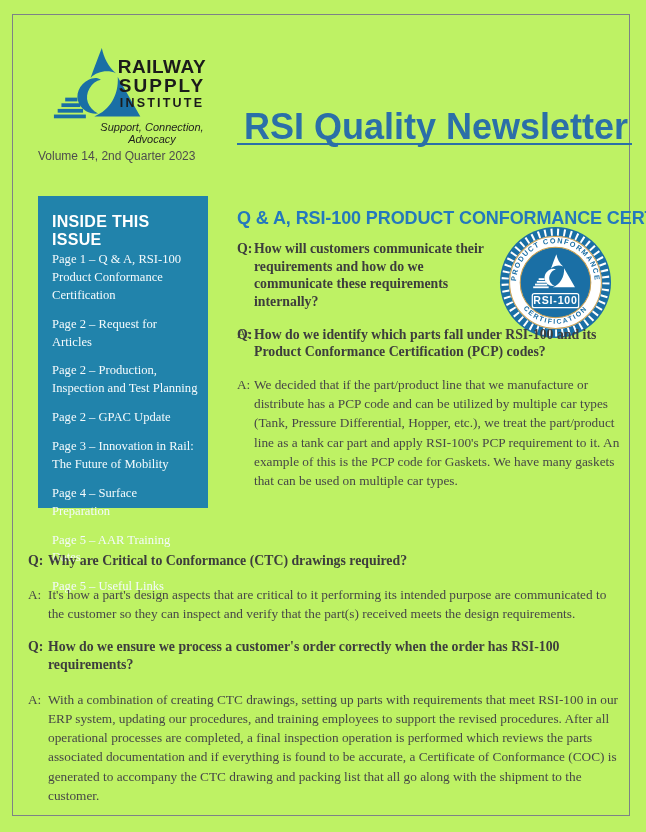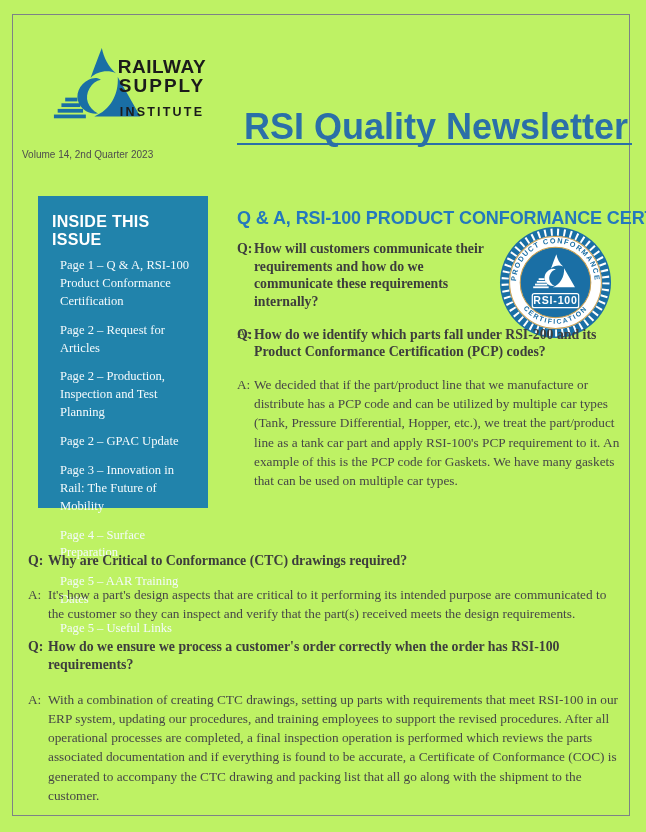--- a/index.html
+++ b/index.html
@@ -12,44 +12,44 @@
     border:1px solid #7d8287;pointer-events:none;
   }
   
   .logo-svg{position:absolute;left:52px;top:46px;width:94px;height:77px;}
   .logo-text{
     position:absolute;left:106px;top:57px;width:112px;text-align:center;
     font-family:"Liberation Sans",sans-serif;font-weight:bold;color:#1b1b1b;line-height:1.02;
   }
   .logo-text .lt1{font-size:19px;letter-spacing:0.5px;}
   .logo-text .lt2{font-size:19px;letter-spacing:2px;}
-  .logo-text .lt3{font-size:12.5px;letter-spacing:2.2px;margin-top:10px;}
+  .logo-text .lt3{font-size:12.5px;letter-spacing:2.2px;margin-top:1px;}
   .tagline{
     position:absolute;left:82px;top:121px;width:140px;text-align:center;
     font-family:"Liberation Sans",sans-serif;font-style:italic;font-size:11px;color:#1e1e1e;
   }
   .volume-line{
-    position:absolute;left:22px;top:149px;
-    font-family:"Liberation Sans",sans-serif;font-size:10px;color:#4d4d4d;
+    position:absolute;left:38px;top:149px;
+    font-family:"Liberation Sans",sans-serif;font-size:12px;color:#4d4d4d;
   }
   .newsletter-title{
     position:absolute;left:236px;top:98px;margin:8px;white-space:nowrap;
     font-family:"Liberation Sans",sans-serif;font-weight:bold;font-size:36px;color:#2b6fa8;
   }
   .title-rule{position:absolute;left:237px;top:143px;width:395px;height:2px;background:#2b6fa8;}
   
   .sidebar{
     position:absolute;left:38px;top:196px;width:170px;height:312px;
     background:#2183ab;color:#ffffff;box-sizing:border-box;padding:17px 10px 10px 14px;
   }
   .sidebar h2{
     margin:0 0 2px 0;font-family:"Liberation Sans",sans-serif;
     font-size:16px;letter-spacing:0.3px;color:#ffffff;
   }
-  .sidebar ul{list-style:none;margin:8px;padding:0;}
+  .sidebar ul{list-style:none;margin:0;padding:0;}
   .sidebar li{font-size:12.6px;line-height:1.42;margin-bottom:11px;color:#f4fafc;}
   
   .article{position:absolute;left:237px;top:192px;width:390px;}
   .article-heading{
     margin:16px 0 11px 0;font-family:"Liberation Sans",sans-serif;font-weight:bold;
     font-size:18px;letter-spacing:-0.1px;white-space:nowrap;color:#2478bd;
   }
   .byline{font-size:12.5px;color:#454545;margin-bottom:13px;}
   .badge{position:absolute;right:15px;top:34px;width:113px;height:113px;}
   .qa{position:relative;padding-left:17px;font-size:13.3px;line-height:1.45;color:#474747;}
@@ -89,20 +89,21 @@
       </g>
     </defs>
     <use href="#rsiTri" fill="#1a6fa5"></use>
   </svg>
 
   <div class="logo-text">
     <div class="lt1">RAILWAY</div>
     <div class="lt2">SUPPLY</div>
     <div class="lt3">INSTITUTE</div>
   </div>
+  <div class="tagline">Support, Connection, Advocacy</div>
 
   <h1 class="newsletter-title">RSI Quality Newsletter</h1>
   <div class="title-rule"></div>
   <div class="volume-line">Volume 14, 2nd Quarter 2023</div>
 
   <aside class="sidebar">
     <h2>INSIDE THIS ISSUE</h2>
     <ul>
       <li>Page 1 – Q &amp; A, RSI-100 Product Conformance Certification</li>
       <li>Page 2 – Request for Articles</li>
@@ -140,21 +141,21 @@
     <div class="qa question q1">
       <span class="qlabel">Q:</span>
       <span>How will customers communicate their requirements and how do we communicate these requirements internally?</span>
     </div>
     <div class="qa answer a1">
       <span class="alabel">A:</span>
     </div>
 
     <div class="qa question q2">
       <span class="qlabel">Q:</span>
-      <span>How do we identify which parts fall under RSI-200 and its Product Conformance Certification (PCP) codes?</span>
+      <span>How do we identify which parts fall under RSI-100 and its Product Conformance Certification (PCP) codes?</span>
     </div>
     <div class="qa answer a2">
       <span class="alabel">A:</span>
       <span>We decided that if the part/product line that we manufacture or distribute has a PCP code and can be utilized by multiple car types (Tank, Pressure Differential, Hopper, etc.), we treat the part/product line as a tank car part and apply RSI-100's PCP requirement to it.  An example of this is the PCP code for Gaskets.  We have many gaskets that can be used on multiple car types.</span>
     </div>
   </main>
 
   <section class="fullqa">
     <div class="qa question q3">
       <span class="qlabel">Q:</span>

